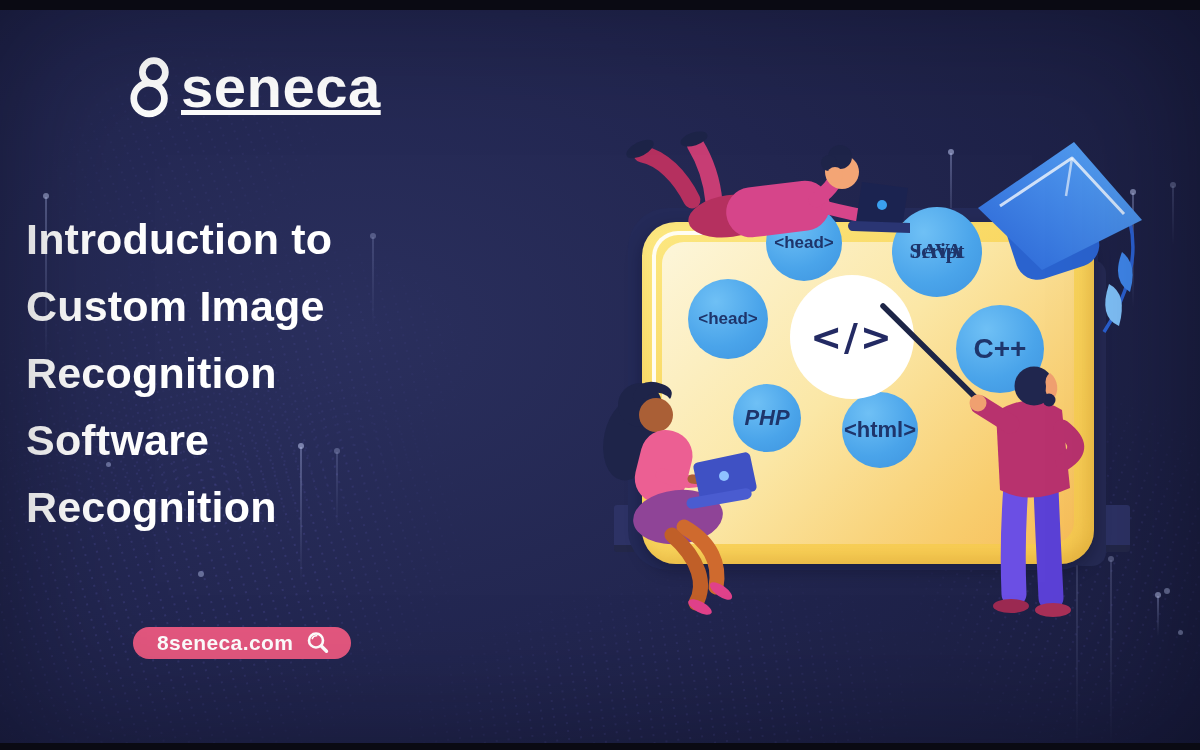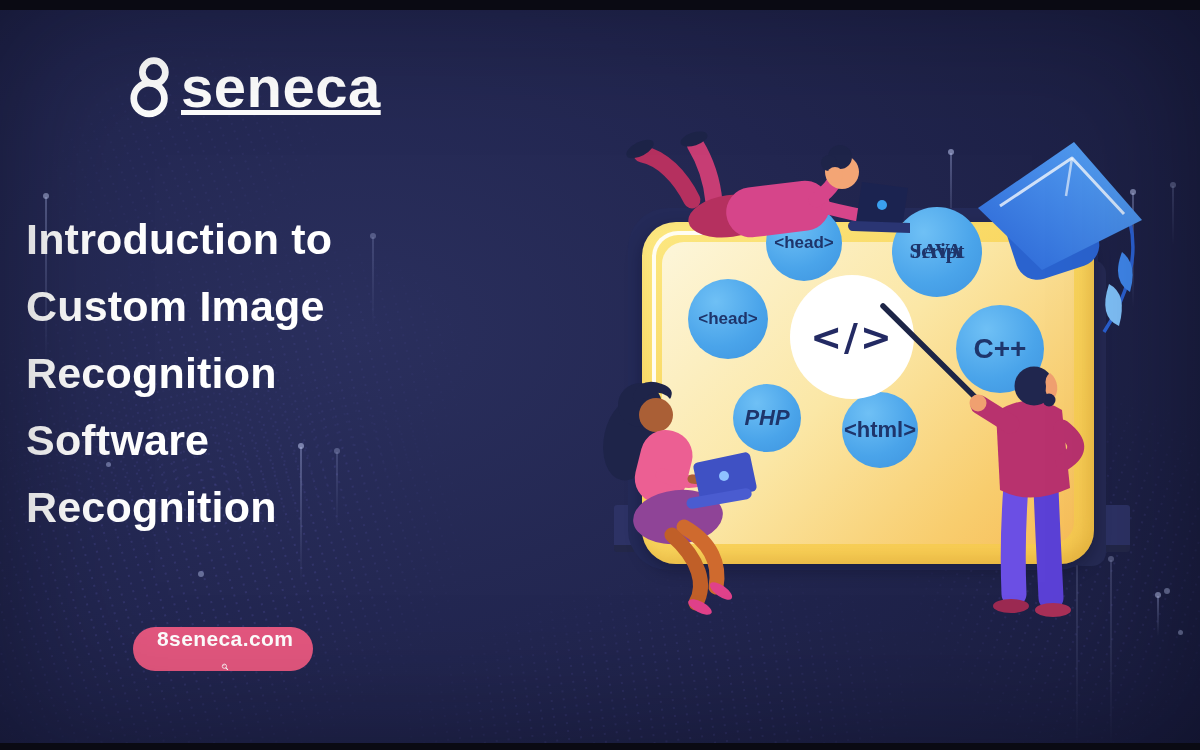--- a/index.html
+++ b/index.html
@@ -32,23 +32,23 @@
 
   
   .logo{position:absolute;left:128px;top:54px;display:flex;align-items:center;gap:7px;z-index:10;}
   .logo-text{color:#fff;font-size:58px;font-weight:700;letter-spacing:.5px;line-height:66px;text-decoration:underline;}
 
   
   .heading{position:absolute;left:26px;top:206px;width:406px;z-index:10;text-align:left;
     color:#fff;font-size:43px;font-weight:700;line-height:67px;letter-spacing:.2px;}
 
   
-  .cta{position:absolute;left:133px;top:627px;height:44px;z-index:10;display:inline-flex;
+  .cta{position:absolute;left:133px;top:627px;height:32px;z-index:10;display:inline-flex;
     align-items:center;gap:12px;padding:0 20px 0 24px;border-radius:23px;background:#e4577f;
-    color:#fff;font-size:21px;font-weight:700;letter-spacing:.4px;cursor:pointer;border:none;flex-direction:column;}
+    color:#fff;font-size:21px;font-weight:700;letter-spacing:.4px;cursor:pointer;border:none;}
 
   
   .illu{position:absolute;left:600px;top:120px;width:600px;height:516px;z-index:5;}
   .illu *{position:absolute;}
   .bench{left:14px;top:385px;width:516px;height:40px;background:#2d3265;border-radius:3px;
     border-bottom:7px solid #232749;}
   .tablet-shell{left:28px;top:88px;width:470px;height:362px;background:#242a58;border-radius:40px;}
   .tablet-side{left:468px;top:140px;width:38px;height:306px;background:#262b55;border-radius:14px;}
   .tablet{left:42px;top:102px;width:452px;height:342px;border-radius:34px;
     background:linear-gradient(150deg,#fce882 0%,#f9d55e 45%,#f6c84f 100%);

